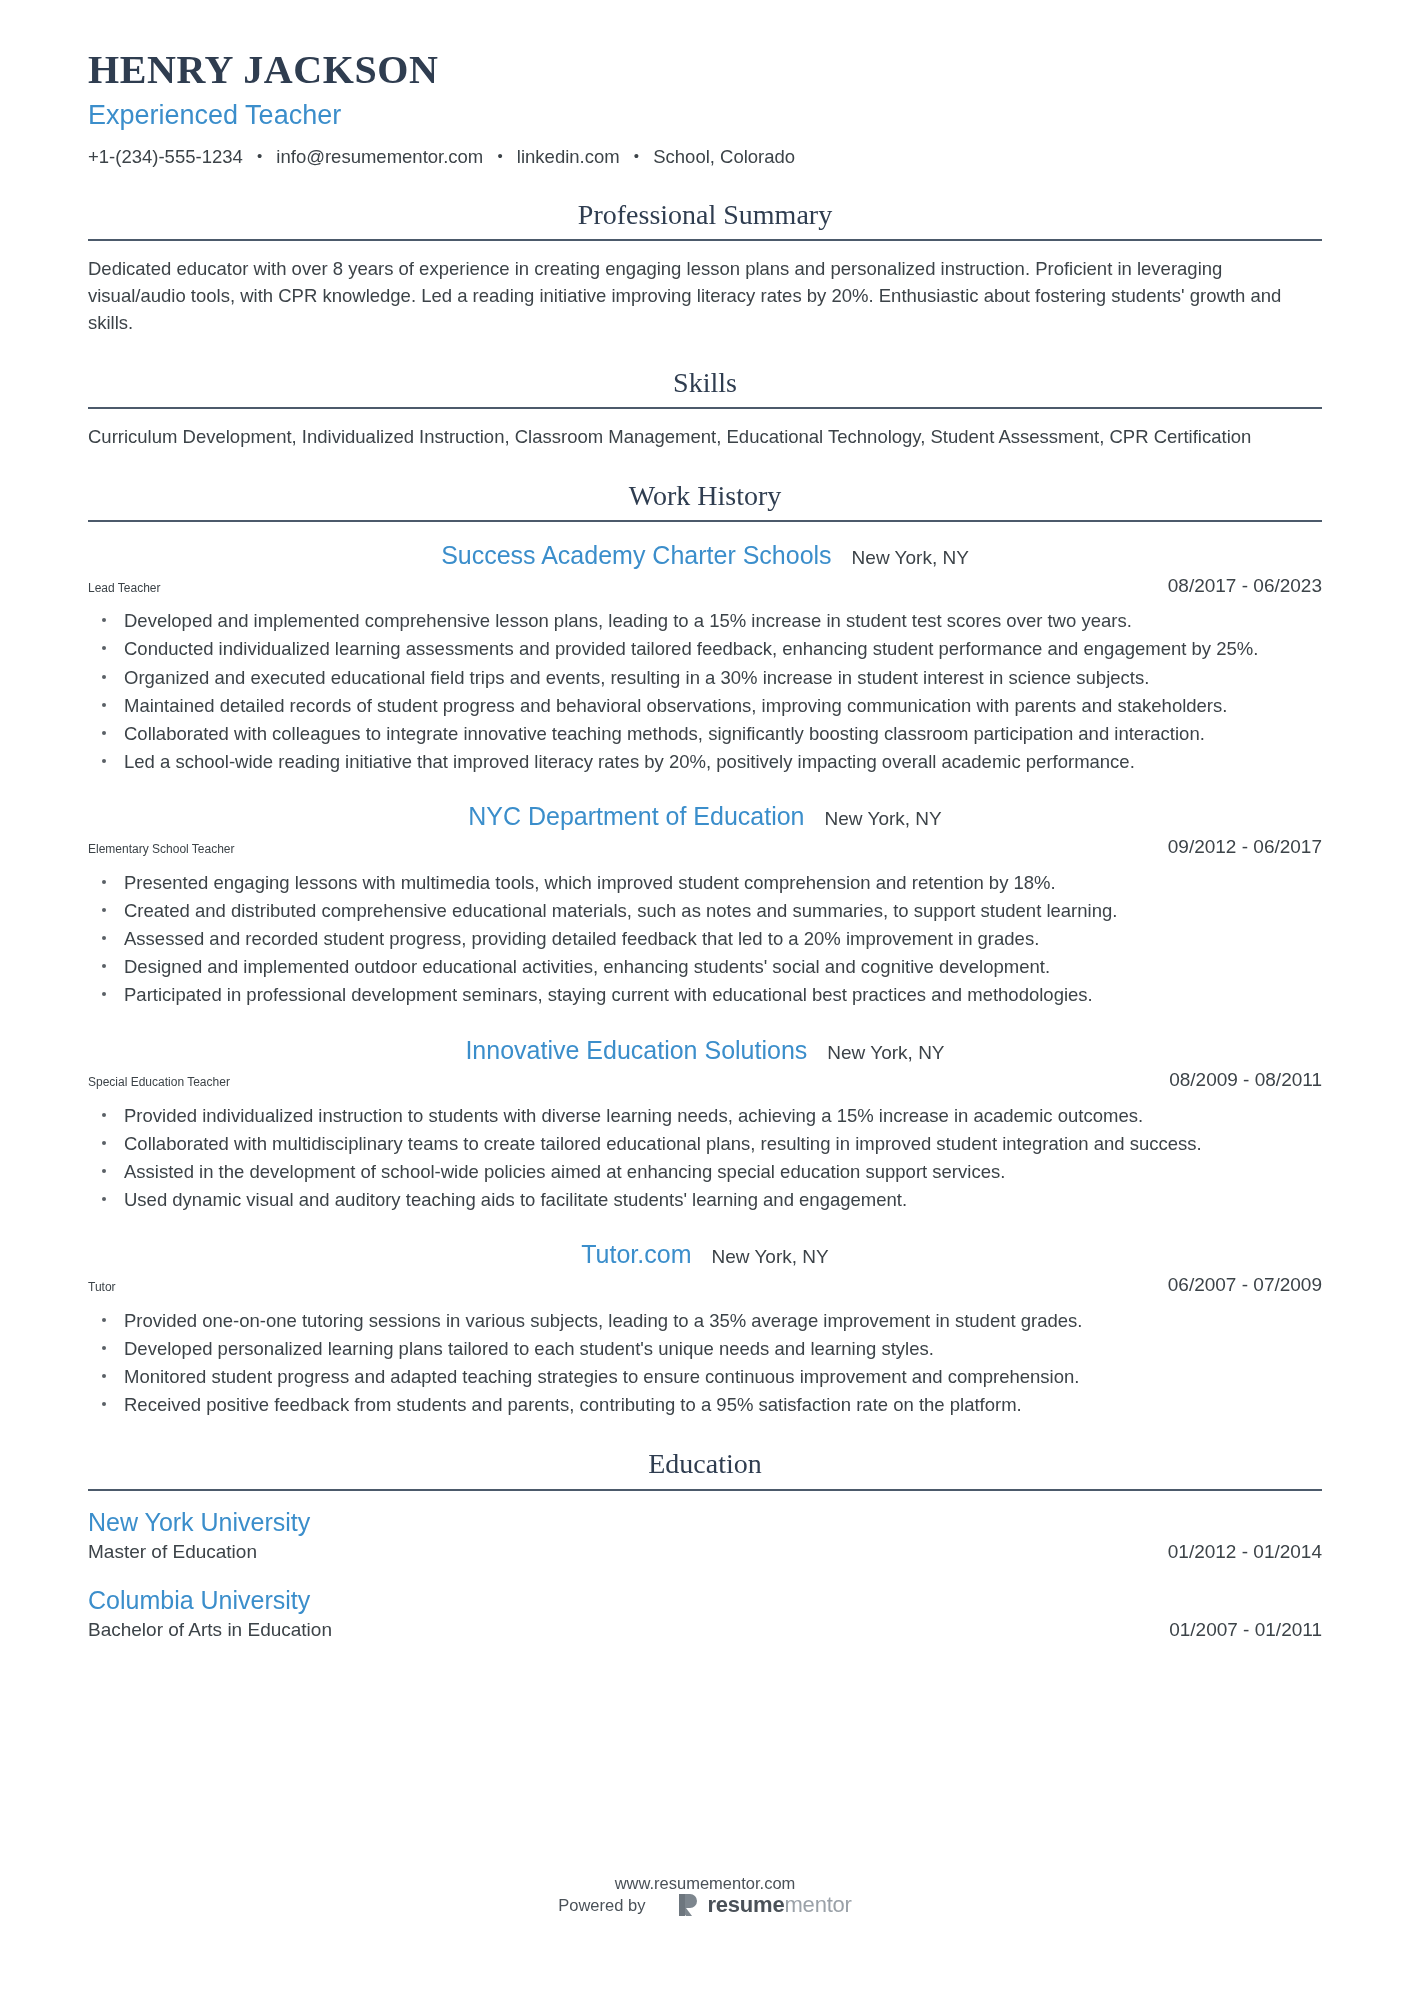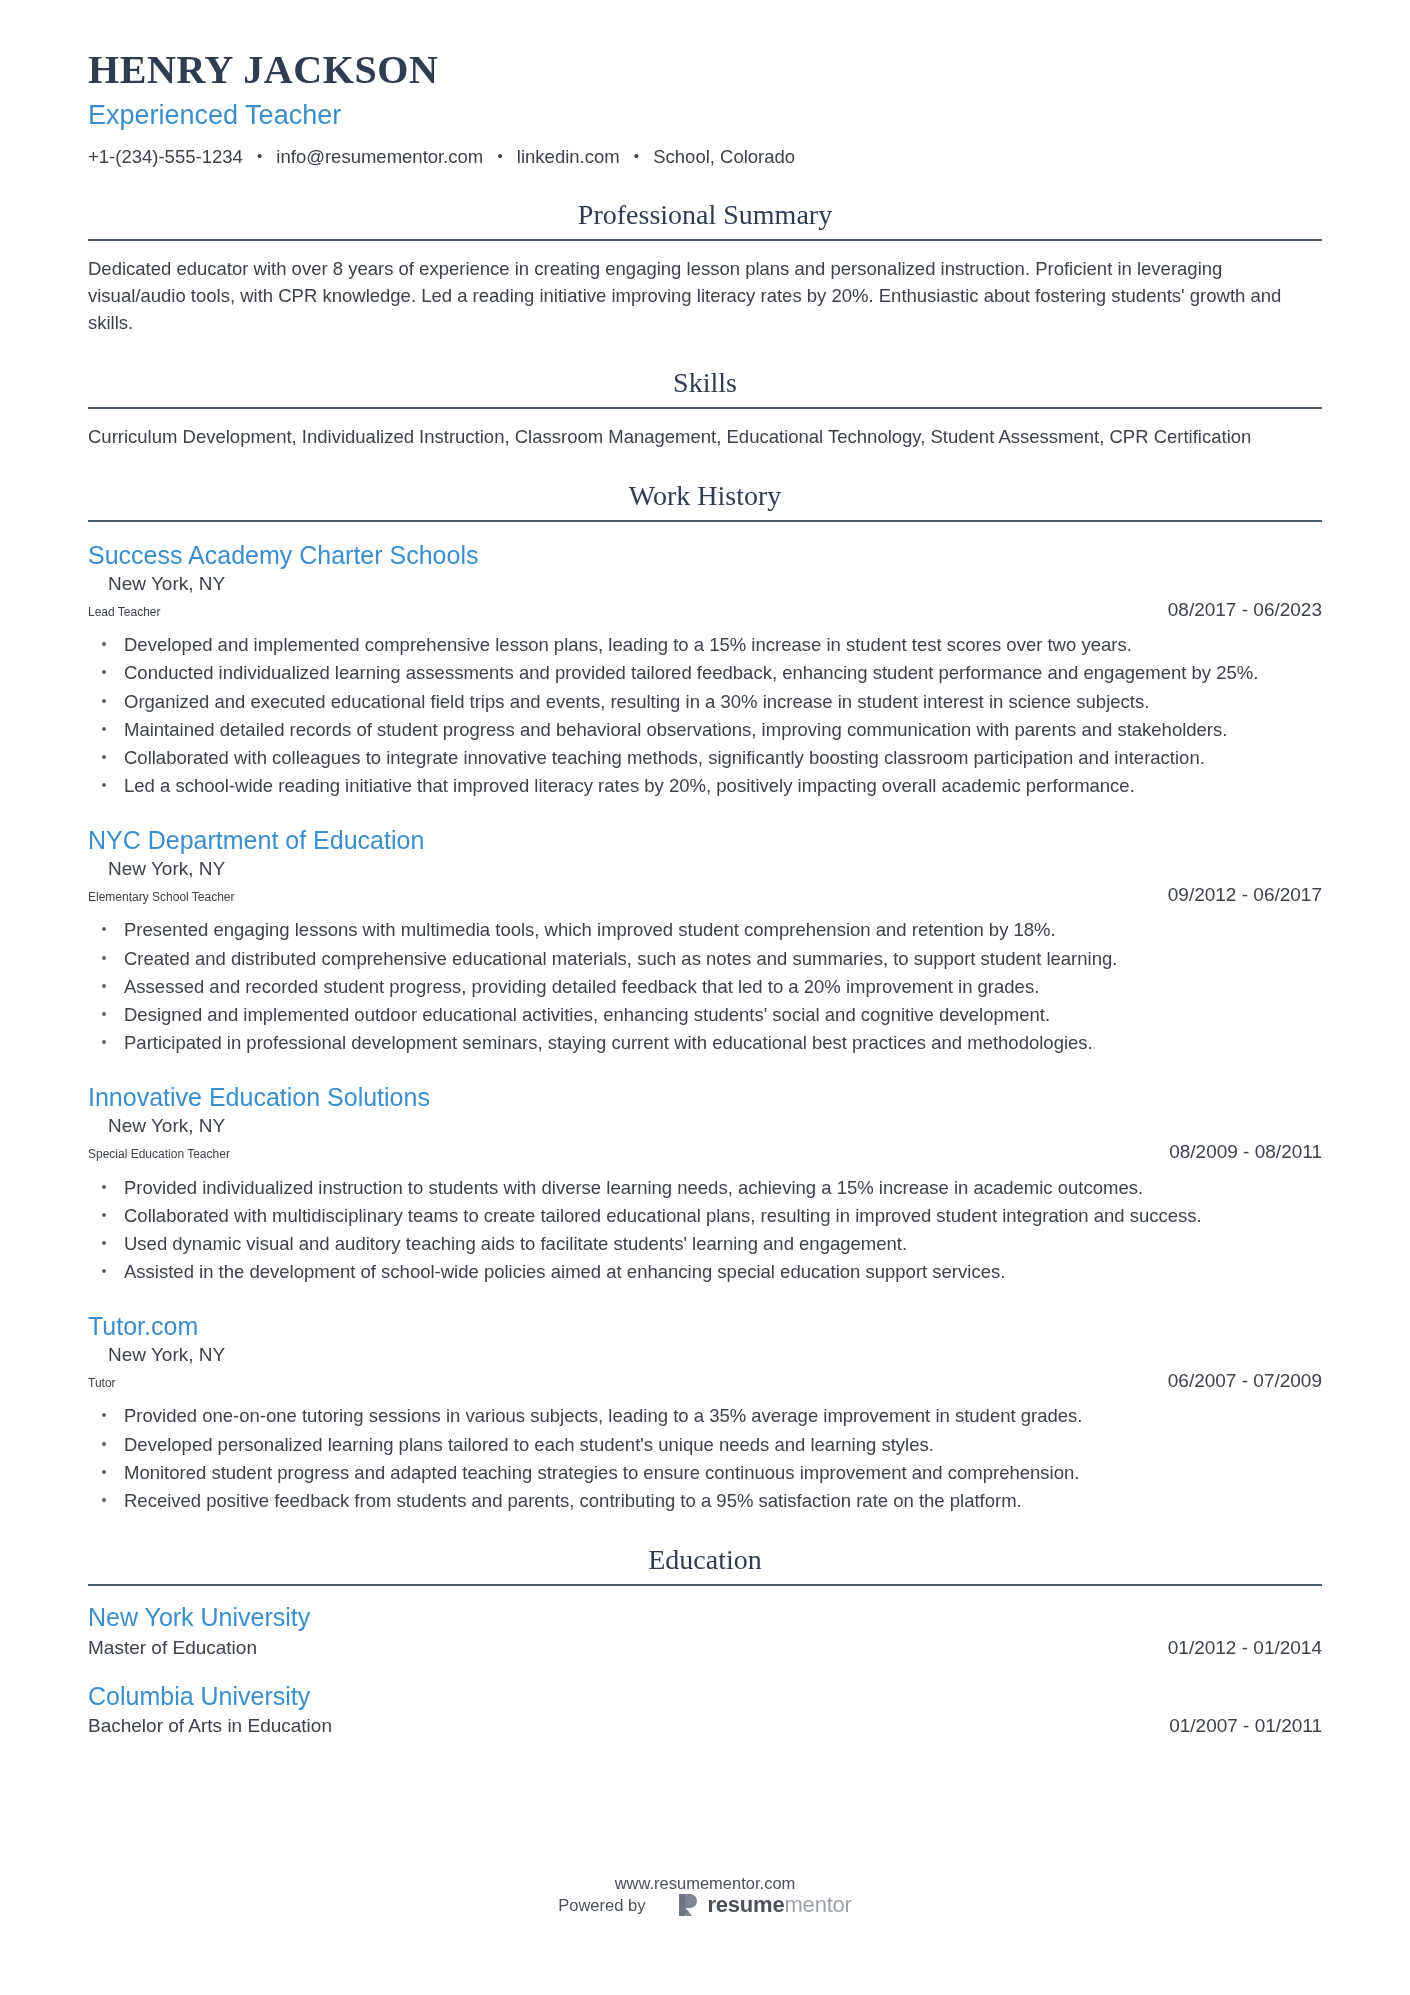--- a/index.html
+++ b/index.html
@@ -94,23 +94,22 @@
     color: #3c4348;
   }
 
   
   .job { margin-top: 26px; }
   .job:first-child { margin-top: 18px; }
 
   .job-row {
     display: flex;
     align-items: baseline;
-    justify-content: flex-start;
+    justify-content: center;
     width: 100%;
-    flex-direction: column;
   }
 
   .job-company {
     font-size: 25px;
     color: #3b8ecb;
     line-height: 1.26;
   }
   .job-location {
     font-size: 19px;
     color: #3c4348;
@@ -309,22 +308,22 @@
               <div class="job-company">Innovative Education Solutions</div>
               <div class="job-location">New York, NY</div>
             </div>
             <div class="job-role-row">
               <div class="job-role">Special Education Teacher</div>
               <div class="job-dates">08/2009 - 08/2011</div>
             </div>
             <ul class="bullets">
               <li>Provided individualized instruction to students with diverse learning needs, achieving a 15% increase in academic outcomes.</li>
               <li>Collaborated with multidisciplinary teams to create tailored educational plans, resulting in improved student integration and success.</li>
+              <li>Assisted in the development of school-wide policies aimed at enhancing special education support services.</li>
               <li>Used dynamic visual and auditory teaching aids to facilitate students' learning and engagement.</li>
-              <li>Assisted in the development of school-wide policies aimed at enhancing special education support services.</li>
             </ul>
           </div>
           <div class="job">
             <div class="job-row">
               <div class="job-company">Tutor.com</div>
               <div class="job-location">New York, NY</div>
             </div>
             <div class="job-role-row">
               <div class="job-role">Tutor</div>
               <div class="job-dates">06/2007 - 07/2009</div>

